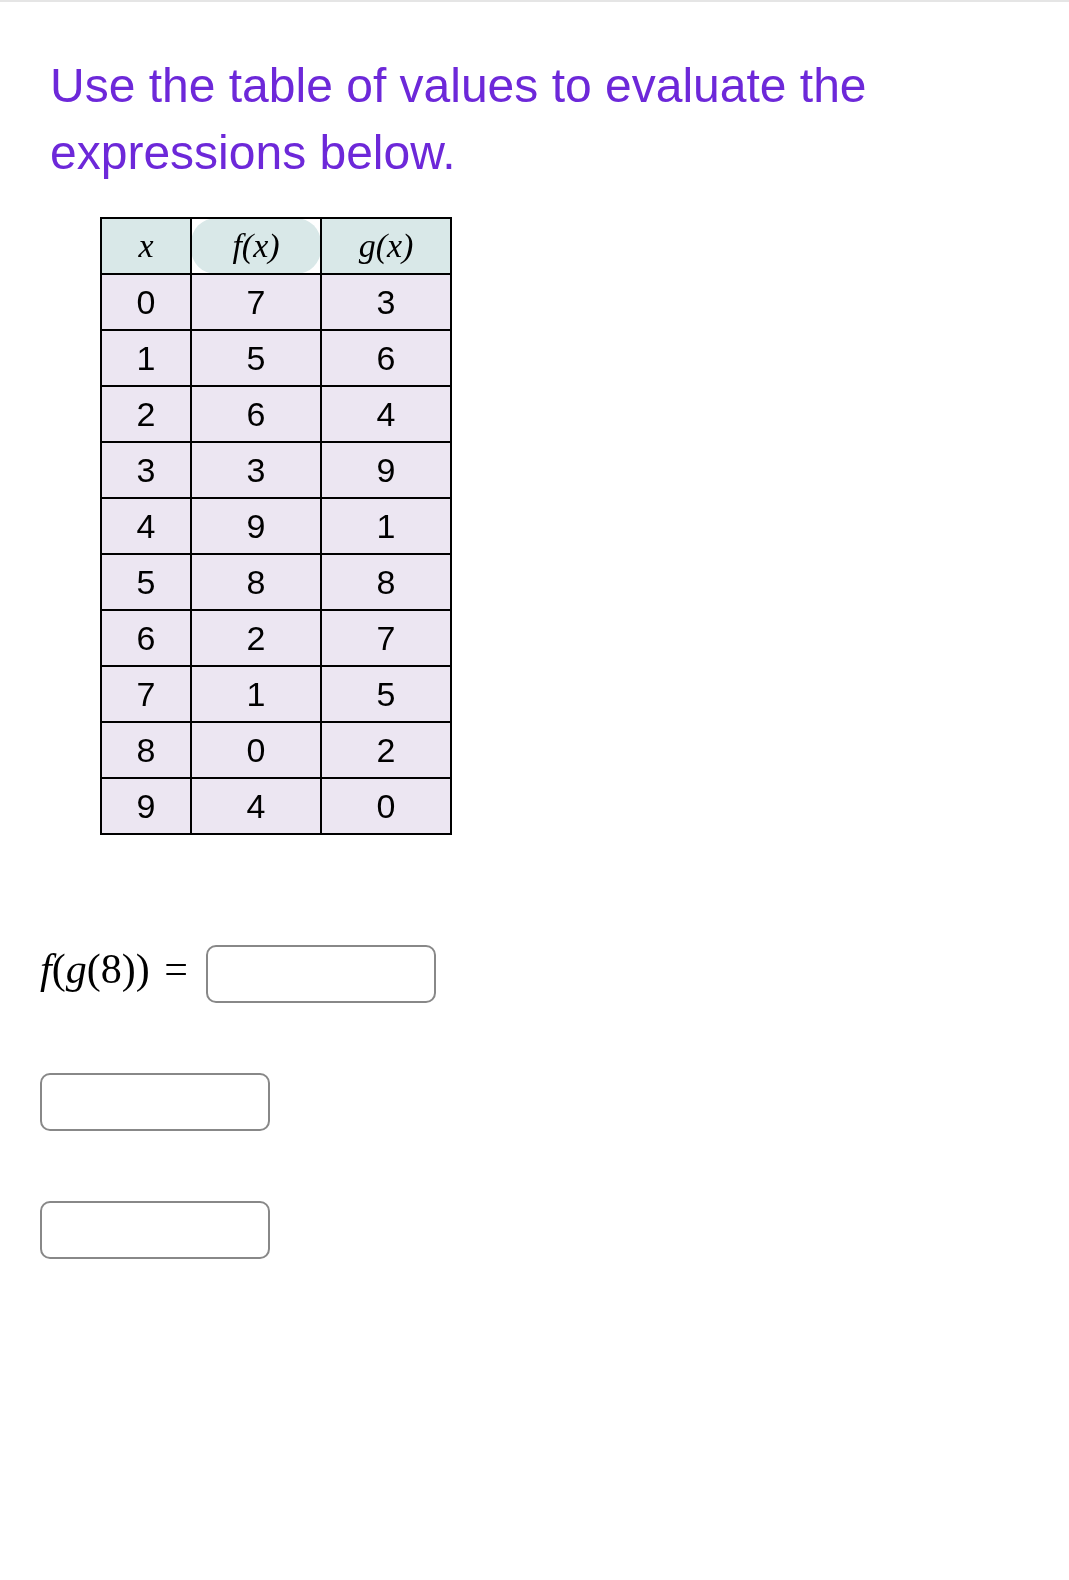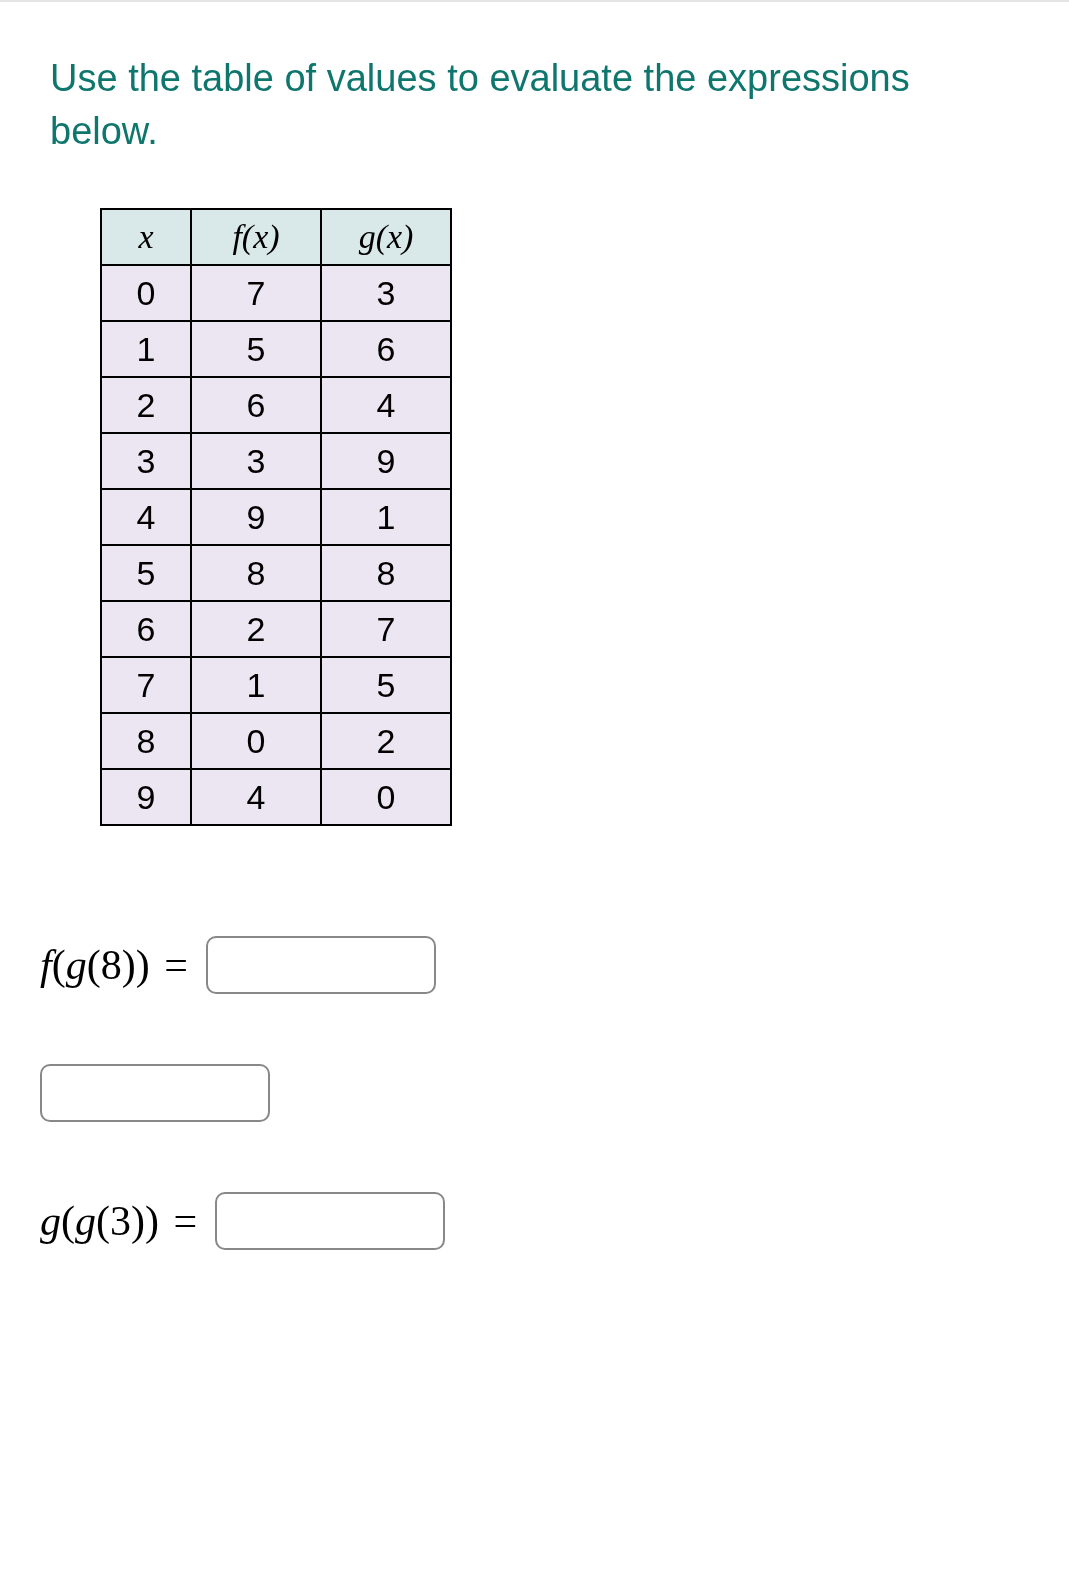--- a/index.html
+++ b/index.html
@@ -8,58 +8,58 @@
     padding: 0;
     font-family: 'Segoe UI', Arial, sans-serif;
     background: #ffffff;
     width: 1069px;
   }
   .container {
     padding: 50px 50px 50px 50px;
     border-top: 2px solid #e5e5e5;
   }
   .instructions {
-    font-size: 38px;
-    margin-bottom: 50px;
+    font-size: 48px;
+    margin-bottom: 31px;
     line-height: 1.4;
-    color: #0f766e;
+    color: #6d28d9;
   }
   .table-wrap {
     margin-left: 50px;
     margin-bottom: 110px;
   }
   table {
     border-collapse: collapse;
   }
   th, td {
     border: 2px solid #000;
     text-align: center;
     font-size: 34px;
     height: 56px;
   }
   th.col-x { width: 90px; }
-  th.col-fx { width: 130px; }
+  th.col-fx { width: 130px; border-radius: 25px; }
   th.col-gx { width: 130px; margin-left: 32px; }
   thead th {
     background: #d9e8e8;
     font-family: 'Cambria Math', 'Times New Roman', serif;
     font-style: italic;
     font-weight: normal;
     padding: 8px 4px;
   }
   tbody td {
     background: #ece6f2;
     font-weight: normal;
   }
   .questions {
     margin-left: -10px;
   }
   .question-row {
     display: flex;
-    align-items: center;
+    align-items: flex-start;
     margin-bottom: 70px;
   }
   .expr {
     font-family: 'Cambria Math', 'Times New Roman', serif;
     font-size: 42px;
     font-style: italic;
     margin-right: 12px;
     white-space: nowrap;
   }
   .expr .paren { font-style: normal; }
@@ -147,18 +147,17 @@
 
   <div class="questions">
       <div class="question-row">
         <span class="expr"><span>f</span><span class="paren">(</span><span>g</span><span class="paren">(</span><span class="num">8</span><span class="paren">))</span><span class="eq"> =</span></span>
         <input class="answer" type="text" style="">
       </div>
       <div class="question-row">
         <input class="answer" type="text" style="">
       </div>
       <div class="question-row">
-        <span class="expr"><span>g</span><span class="paren">(</span><span>g</span><span class="paren">(</span><span class="num">3</span><span class="paren">))</span><span class="eq"> =</span></span>
         <input class="answer" type="text" style="">
       </div>
     </div>
 
 </div>
 
 </body></html>

